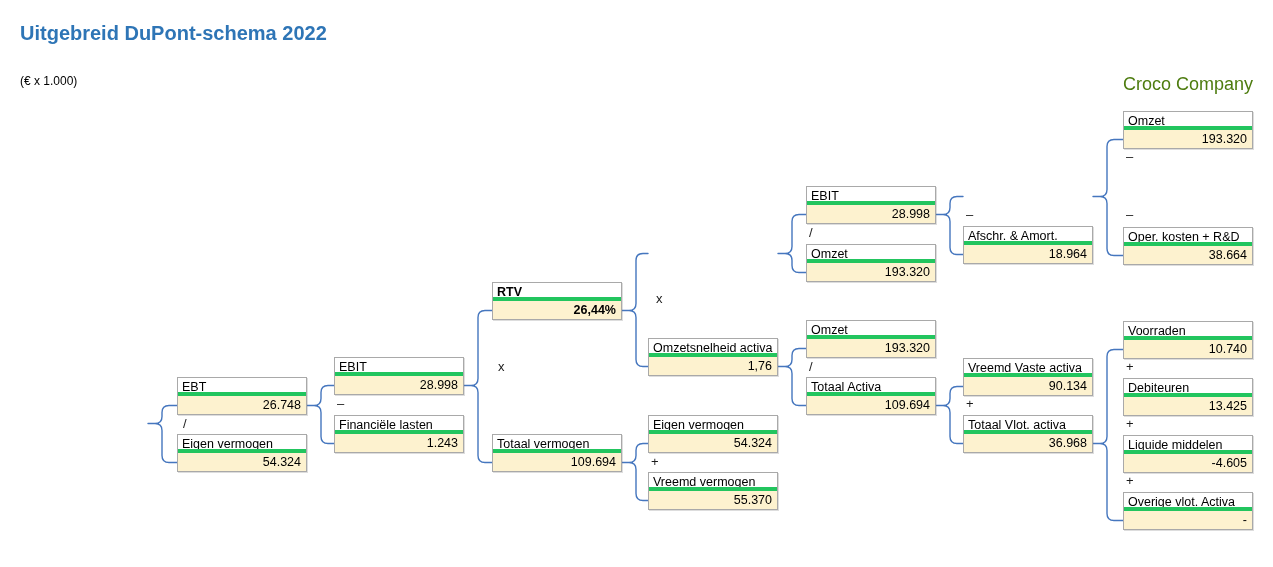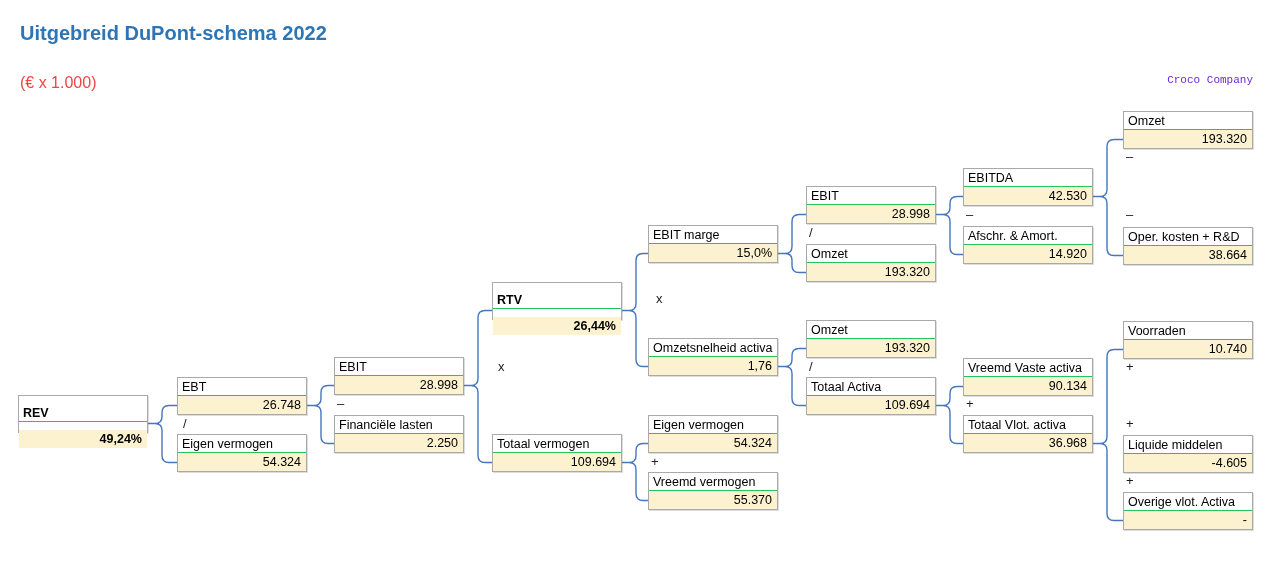--- a/index.html
+++ b/index.html
@@ -1,30 +1,30 @@
 <!DOCTYPE html>
 <html><head>
 <meta charset="utf-8">
 <style>
   html,body{margin:0;padding:0;background:#ffffff;}
   .canvas{position:relative;width:1273px;height:567px;background:#ffffff;overflow:hidden;
           font-family:"Liberation Sans",sans-serif;color:#000;}
   .title{position:absolute;left:20px;top:22px;font-size:20px;font-weight:bold;color:#2E75B6;}
-  .unit-note{position:absolute;left:20px;top:74px;font-size:16px;color:#ef4444;}
-  .company{position:absolute;right:20px;top:74px;font-size:11px;color:#6d28d9;font-family:Liberation Mono, monospace;}
+  .unit-note{position:absolute;left:20px;top:74px;font-size:12px;color:#000000;}
+  .company{position:absolute;right:20px;top:74px;font-size:18px;color:#4d7c0f;}
   #connectors{position:absolute;left:0;top:0;pointer-events:none;}
   #connectors path{stroke:#4576BE;stroke-width:1.4;fill:none;stroke-linecap:round;stroke-linejoin:round;}
   .node{position:absolute;width:130px;height:38px;box-sizing:border-box;
         border:1px solid #a9a9a9;background:#fff;box-shadow:1px 1px 0 rgba(120,120,120,.25);}
   .node .lbl{height:18px;box-sizing:border-box;padding:2px 4px 0 4px;font-size:12.5px;
-             line-height:15px;background:#ffffff;border-bottom:1px solid #22c55e;
+             line-height:15px;background:#ffffff;border-bottom:4px solid #22c55e;
              white-space:nowrap;overflow:hidden;}
   .node .val{height:18px;box-sizing:border-box;padding:2px 5px 0 4px;font-size:12.5px;
              line-height:15px;background:#FDF2CF;text-align:right;white-space:nowrap;}
-  .bold .lbl,.bold .val{font-weight:bold;margin-top:8px;}
+  .bold .lbl,.bold .val{font-weight:bold;}
   .op{position:absolute;font-size:13px;line-height:20px;color:#1a1a1a;}
 </style>
 </head>
 <body>
 
 <div class="canvas">
 
   <div class="title">Uitgebreid DuPont-schema 2022</div>
   <div class="unit-note">(€ x 1.000)</div>
   <div class="company">Croco Company</div>
@@ -36,56 +36,48 @@
       <path d="M 622 310.5 H 629 M 648 253.5 H 643 Q 636 253.5 636 260.5 V 303.5 Q 636 310.5 629 310.5 M 648 366.5 H 643 Q 636 366.5 636 359.5 V 317.5 Q 636 310.5 629 310.5" stroke="#4576BE"></path>
       <path d="M 622 462.5 H 629 M 648 443.5 H 643 Q 636 443.5 636 450.5 V 455.5 Q 636 462.5 629 462.5 M 648 500.5 H 643 Q 636 500.5 636 493.5 V 469.5 Q 636 462.5 629 462.5" stroke="#4576BE"></path>
       <path d="M 778 253.5 H 785 M 806 214.5 H 799 Q 792 214.5 792 221.5 V 246.5 Q 792 253.5 785 253.5 M 806 272.5 H 799 Q 792 272.5 792 265.5 V 260.5 Q 792 253.5 785 253.5" stroke="#4576BE"></path>
       <path d="M 778 366.5 H 785 M 806 348.5 H 799 Q 792 348.5 792 355.5 V 359.5 Q 792 366.5 785 366.5 M 806 405.5 H 799 Q 792 405.5 792 398.5 V 373.5 Q 792 366.5 785 366.5" stroke="#4576BE"></path>
       <path d="M 936 214.5 H 943 M 963 196.5 H 957 Q 950 196.5 950 203.5 V 207.5 Q 950 214.5 943 214.5 M 963 254.5 H 957 Q 950 254.5 950 247.5 V 221.5 Q 950 214.5 943 214.5" stroke="#4576BE"></path>
       <path d="M 936 405.5 H 943 M 963 386.5 H 957 Q 950 386.5 950 393.5 V 398.5 Q 950 405.5 943 405.5 M 963 443.5 H 957 Q 950 443.5 950 436.5 V 412.5 Q 950 405.5 943 405.5" stroke="#4576BE"></path>
       <path d="M 1093 196.5 H 1100 M 1123 139.5 H 1114 Q 1107 139.5 1107 146.5 V 189.5 Q 1107 196.5 1100 196.5 M 1123 255.5 H 1114 Q 1107 255.5 1107 248.5 V 203.5 Q 1107 196.5 1100 196.5" stroke="#4576BE"></path>
       <path d="M 1093 443.5 H 1100 M 1123 349.5 H 1114 Q 1107 349.5 1107 356.5 V 436.5 Q 1107 443.5 1100 443.5 M 1123 520.5 H 1114 Q 1107 520.5 1107 513.5 V 450.5 Q 1107 443.5 1100 443.5" stroke="#4576BE"></path>
     </svg>
 
-  <div class="node bold" style="left:18px;top:395px">
-    <div class="lbl">REV</div>
-    <div class="val">49,24%</div>
-  </div>
 
   <div class="node" style="left:177px;top:377px">
     <div class="lbl">EBT</div>
     <div class="val">26.748</div>
   </div>
   <div class="node" style="left:177px;top:434px">
     <div class="lbl">Eigen vermogen</div>
     <div class="val">54.324</div>
   </div>
 
   <div class="node" style="left:334px;top:357px">
     <div class="lbl">EBIT</div>
     <div class="val">28.998</div>
   </div>
   <div class="node" style="left:334px;top:415px">
     <div class="lbl">Financiële lasten</div>
-    <div class="val">2.250</div>
+    <div class="val">1.243</div>
   </div>
 
   <div class="node bold" style="left:492px;top:282px">
     <div class="lbl">RTV</div>
     <div class="val">26,44%</div>
   </div>
   <div class="node" style="left:492px;top:434px">
     <div class="lbl">Totaal vermogen</div>
     <div class="val">109.694</div>
   </div>
 
-  <div class="node" style="left:648px;top:225px">
-    <div class="lbl">EBIT marge</div>
-    <div class="val">15,0%</div>
-  </div>
   <div class="node" style="left:648px;top:338px">
     <div class="lbl">Omzetsnelheid activa</div>
     <div class="val">1,76</div>
   </div>
   <div class="node" style="left:648px;top:415px">
     <div class="lbl">Eigen vermogen</div>
     <div class="val">54.324</div>
   </div>
   <div class="node" style="left:648px;top:472px">
     <div class="lbl">Vreemd vermogen</div>
@@ -102,27 +94,23 @@
   </div>
   <div class="node" style="left:806px;top:320px">
     <div class="lbl">Omzet</div>
     <div class="val">193.320</div>
   </div>
   <div class="node" style="left:806px;top:377px">
     <div class="lbl">Totaal Activa</div>
     <div class="val">109.694</div>
   </div>
 
-  <div class="node" style="left:963px;top:168px">
-    <div class="lbl">EBITDA</div>
-    <div class="val">42.530</div>
-  </div>
   <div class="node" style="left:963px;top:226px">
     <div class="lbl">Afschr. &amp; Amort.</div>
-    <div class="val">14.920</div>
+    <div class="val">18.964</div>
   </div>
   <div class="node" style="left:963px;top:358px">
     <div class="lbl">Vreemd Vaste activa</div>
     <div class="val">90.134</div>
   </div>
   <div class="node" style="left:963px;top:415px">
     <div class="lbl">Totaal Vlot. activa</div>
     <div class="val">36.968</div>
   </div>
 
@@ -130,20 +118,24 @@
     <div class="lbl">Omzet</div>
     <div class="val">193.320</div>
   </div>
   <div class="node" style="left:1123px;top:227px">
     <div class="lbl">Oper. kosten + R&amp;D</div>
     <div class="val">38.664</div>
   </div>
   <div class="node" style="left:1123px;top:321px">
     <div class="lbl">Voorraden</div>
     <div class="val">10.740</div>
+  </div>
+  <div class="node" style="left:1123px;top:378px">
+    <div class="lbl">Debiteuren</div>
+    <div class="val">13.425</div>
   </div>
   <div class="node" style="left:1123px;top:435px">
     <div class="lbl">Liquide middelen</div>
     <div class="val">-4.605</div>
   </div>
   <div class="node" style="left:1123px;top:492px">
     <div class="lbl">Overige vlot. Activa</div>
     <div class="val">-</div>
   </div>
 

